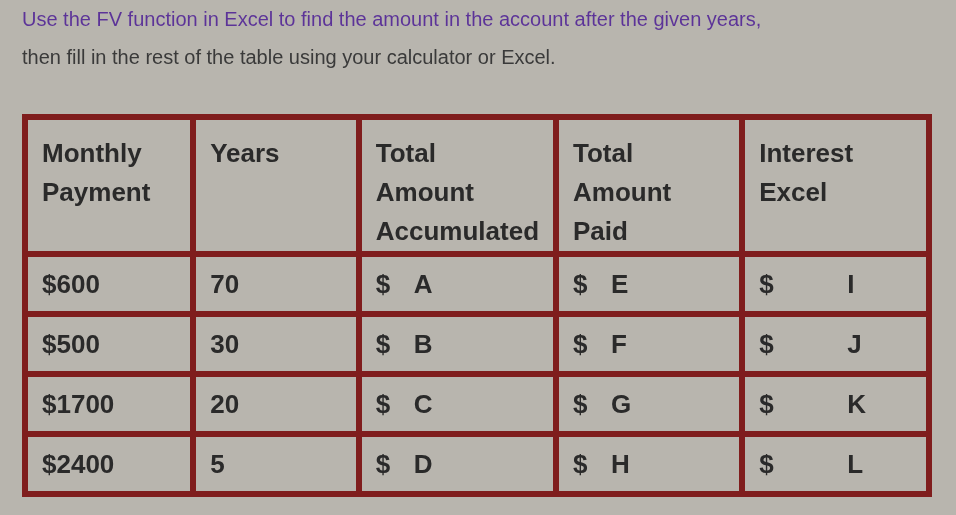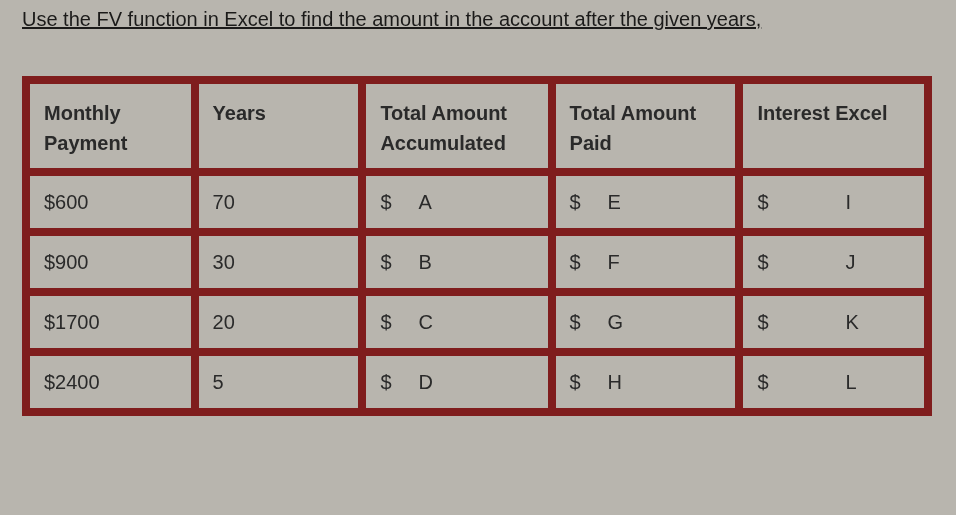--- a/index.html
+++ b/index.html
@@ -16,46 +16,45 @@
       padding: 0 22px 22px 22px;
       overflow: hidden;
     }
     .instructions {
       font-size: 20px;
       line-height: 1.9;
       margin-bottom: 38px;
       color: #3a3a3a;
     }
     .instructions .line1 {
-      color: #000000;
+      color: #4c1d95;
       opacity: 0.85;
-      text-decoration: underline;
     }
     table {
       border-collapse: collapse;
       width: 910px;
     }
     th, td {
-      border: 8px solid #7f1d1d;
+      border: 6px solid #7f1d1d;
       text-align: left;
       vertical-align: middle;
       padding: 0 14px;
-      font-size: 20px;
+      font-size: 26px;
       background: #b8b5ae;
     }
     th {
       font-weight: 700;
       height: 92px;
       line-height: 1.5;
       vertical-align: top;
       padding-top: 14px;
     }
     td {
       height: 60px;
-      font-weight: 400;
+      font-weight: 700;
     }
     .col-mp { width: 170px; }
     .col-yr { width: 170px; }
     .col-ta { width: 190px; }
     .col-tp { width: 190px; }
     .col-ie { width: 190px; }
     .cell-val {
       display: flex;
       align-items: center;
     }
@@ -67,20 +66,21 @@
       display: inline-block;
     }
     
     .col-ie .cell-val .dollar { width: 88px; }
   </style>
 </head>
 <body>
 
 <div class="instructions">
   <div class="line1">Use the FV function in Excel to find the amount in the account after the given years,</div>
+  <div class="line2">then fill in the rest of the table using your calculator or Excel.</div>
 </div>
 
 <table>
   <thead>
     <tr>
       <th class="col-mp">Monthly Payment</th>
       <th class="col-yr">Years</th>
       <th class="col-ta">Total Amount Accumulated</th>
       <th class="col-tp">Total Amount Paid</th>
       <th class="col-ie">Interest Excel</th>
@@ -104,21 +104,21 @@
       </td>
       <td class="col-ie">
         <span class="cell-val">
           <span class="dollar">$</span>
           <span class="letter">I</span>
         </span>
       </td>
     </tr>
 
     <tr>
-      <td class="col-mp">$900</td>
+      <td class="col-mp">$500</td>
       <td class="col-yr">30</td>
       <td class="col-ta">
         <span class="cell-val">
           <span class="dollar">$</span>
           <span class="letter">B</span>
         </span>
       </td>
       <td class="col-tp">
         <span class="cell-val">
           <span class="dollar">$</span>

